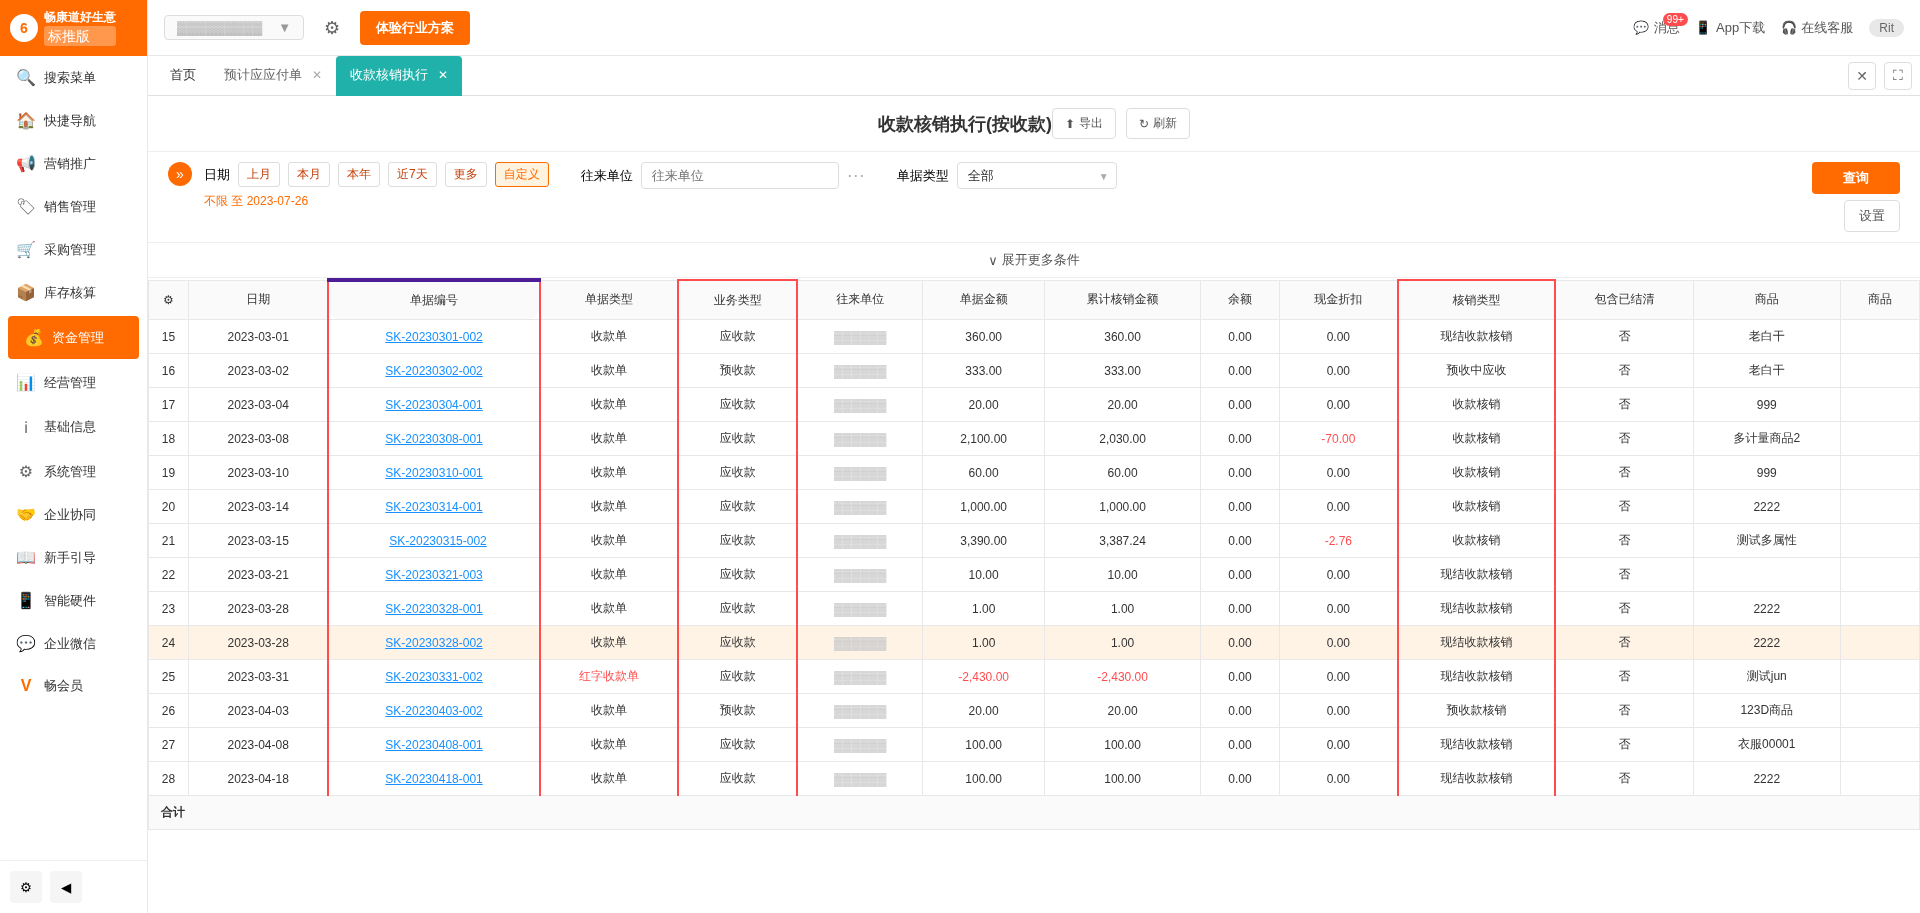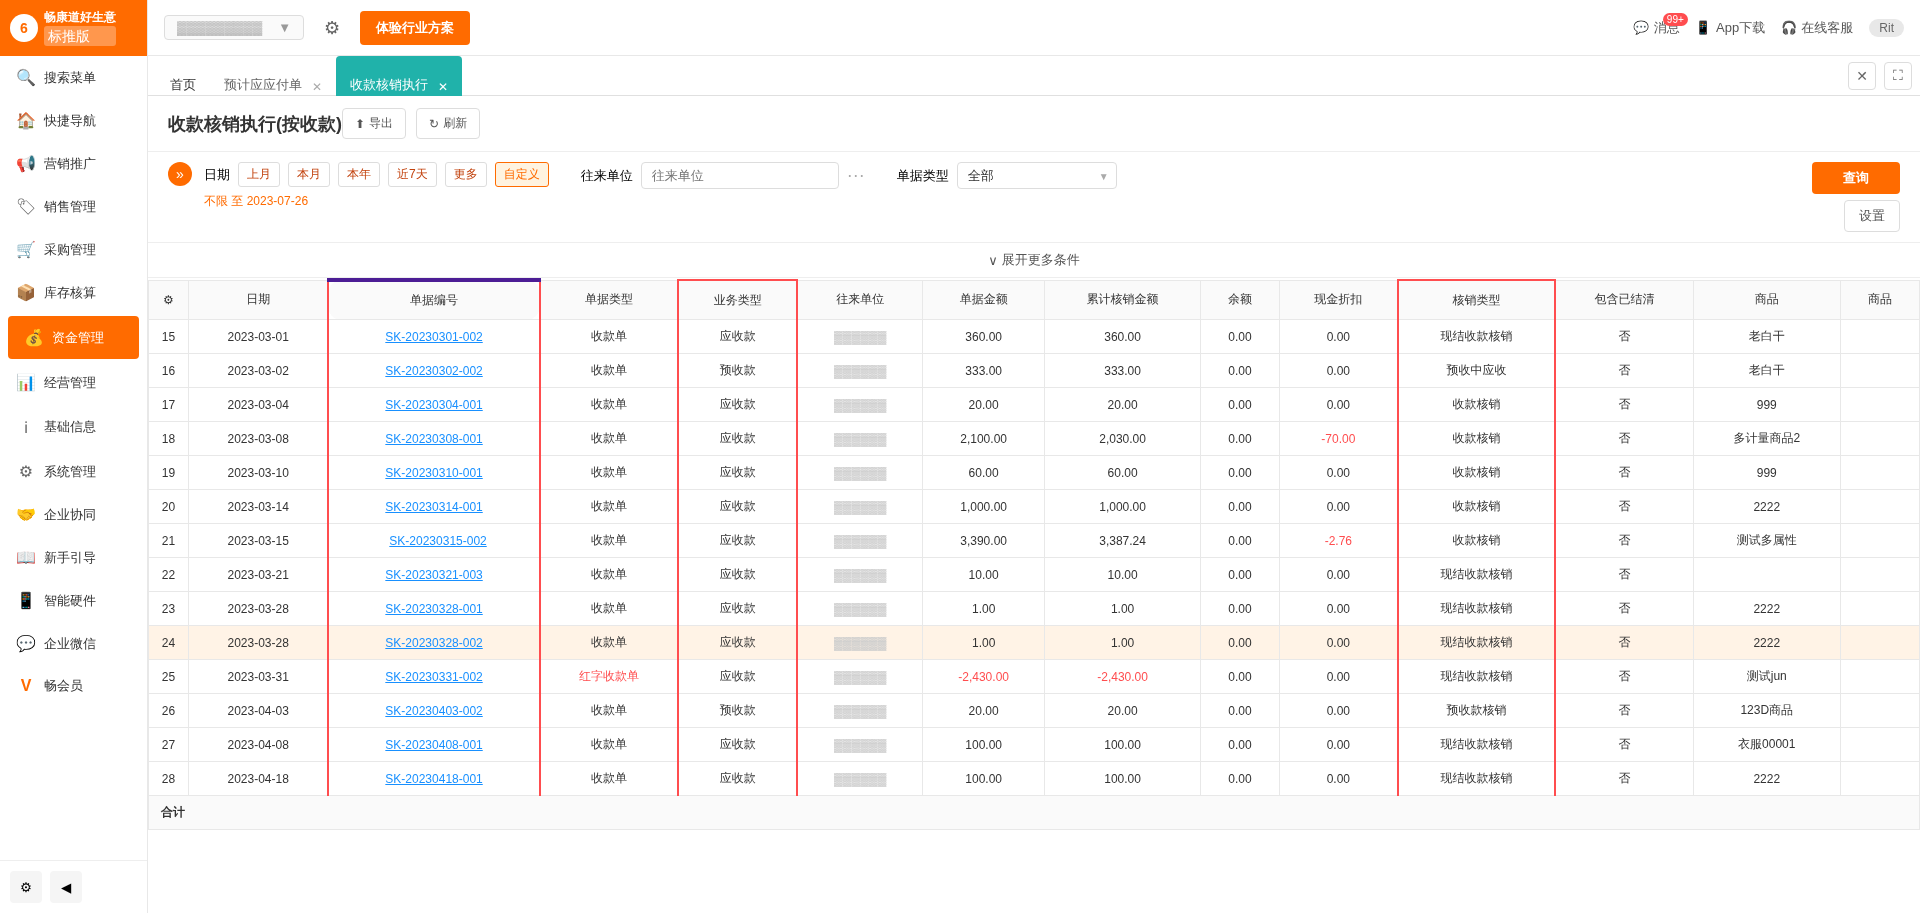--- a/index.html
+++ b/index.html
@@ -31,31 +31,31 @@
     .topbar-btn-primary { background: #ff6b00; color: #fff; border: none; padding: 8px 16px; border-radius: 4px; cursor: pointer; font-size: 13px; font-weight: bold; }
     .topbar-spacer { flex: 1; }
     .topbar-actions { display: flex; align-items: center; gap: 16px; color: #555; font-size: 13px; }
     .topbar-badge { position: relative; cursor: pointer; }
     .topbar-badge-num { position: absolute; top: -6px; right: -8px; background: #ff4d4f; color: #fff; font-size: 10px; border-radius: 10px; padding: 1px 4px; }
     .topbar-action-item { display: flex; align-items: center; gap: 4px; cursor: pointer; }
     .topbar-user { background: #e8e8e8; border-radius: 12px; padding: 2px 10px; font-size: 12px; color: #666; }
 
     
     .tabs { background: #fff; display: flex; align-items: center; border-bottom: 1px solid #e0e0e0; padding: 0 8px; height: 40px; }
-    .tab { display: flex; align-items: flex-end; gap: 6px; padding: 0 14px; height: 40px; cursor: pointer; color: #666; font-size: 13px; border-bottom: 2px solid transparent; }
+    .tab { display: flex; align-items: center; gap: 6px; padding: 0 14px; height: 40px; cursor: pointer; color: #666; font-size: 13px; border-bottom: 2px solid transparent; }
     .tab.active { color: #fff; background: #20b2aa; border-radius: 4px 4px 0 0; }
     .tab-close { font-size: 12px; color: #aaa; margin-left: 4px; cursor: pointer; }
     .tab.active .tab-close { color: #fff; }
     .tab-home { color: #333; }
     .tabs-spacer { flex: 1; }
     .tabs-btns { display: flex; align-items: center; gap: 8px; }
     .tabs-btn { width: 28px; height: 28px; display: flex; align-items: center; justify-content: center; border: 1px solid #ddd; border-radius: 4px; cursor: pointer; font-size: 14px; color: #666; }
 
     
-    .page-header { background: #fff; padding: 12px 20px 0; display: flex; align-items: center; justify-content: flex-start; border-bottom: 1px solid #eee; }
+    .page-header { background: #fff; padding: 12px 20px 0; display: flex; align-items: center; justify-content: center; border-bottom: 1px solid #eee; }
     .page-title { font-size: 18px; font-weight: bold; color: #333; padding-bottom: 12px; }
     .page-actions { display: flex; gap: 10px; padding-bottom: 12px; }
     .page-action-btn { display: flex; align-items: center; gap: 4px; padding: 6px 12px; border: 1px solid #ddd; border-radius: 4px; cursor: pointer; font-size: 12px; color: #555; background: #fff; }
     .filter-date-btn { padding: 3px 8px; border: 1px solid #ddd; border-radius: 3px; cursor: pointer; font-size: 12px; color: #c2410c; background: #fff; }
     .filter-date-btn.custom { background: #fff3e0; color: #ff6b00; border-color: #ff6b00; }
     .filter-date-range { color: #ff6b00; font-size: 12px; }
     .filter-input { border: 1px solid #ddd; border-radius: 4px; padding: 5px 10px; font-size: 13px; min-width: 180px; color: #999; }
     .filter-dots { color: #aaa; font-size: 18px; }
     .filter-select { border: 1px solid #ddd; border-radius: 4px; padding: 5px 30px 5px 10px; font-size: 13px; min-width: 160px; background: #fff; color: #333; appearance: none; cursor: pointer; }
     .filter-select-wrap { position: relative; }

